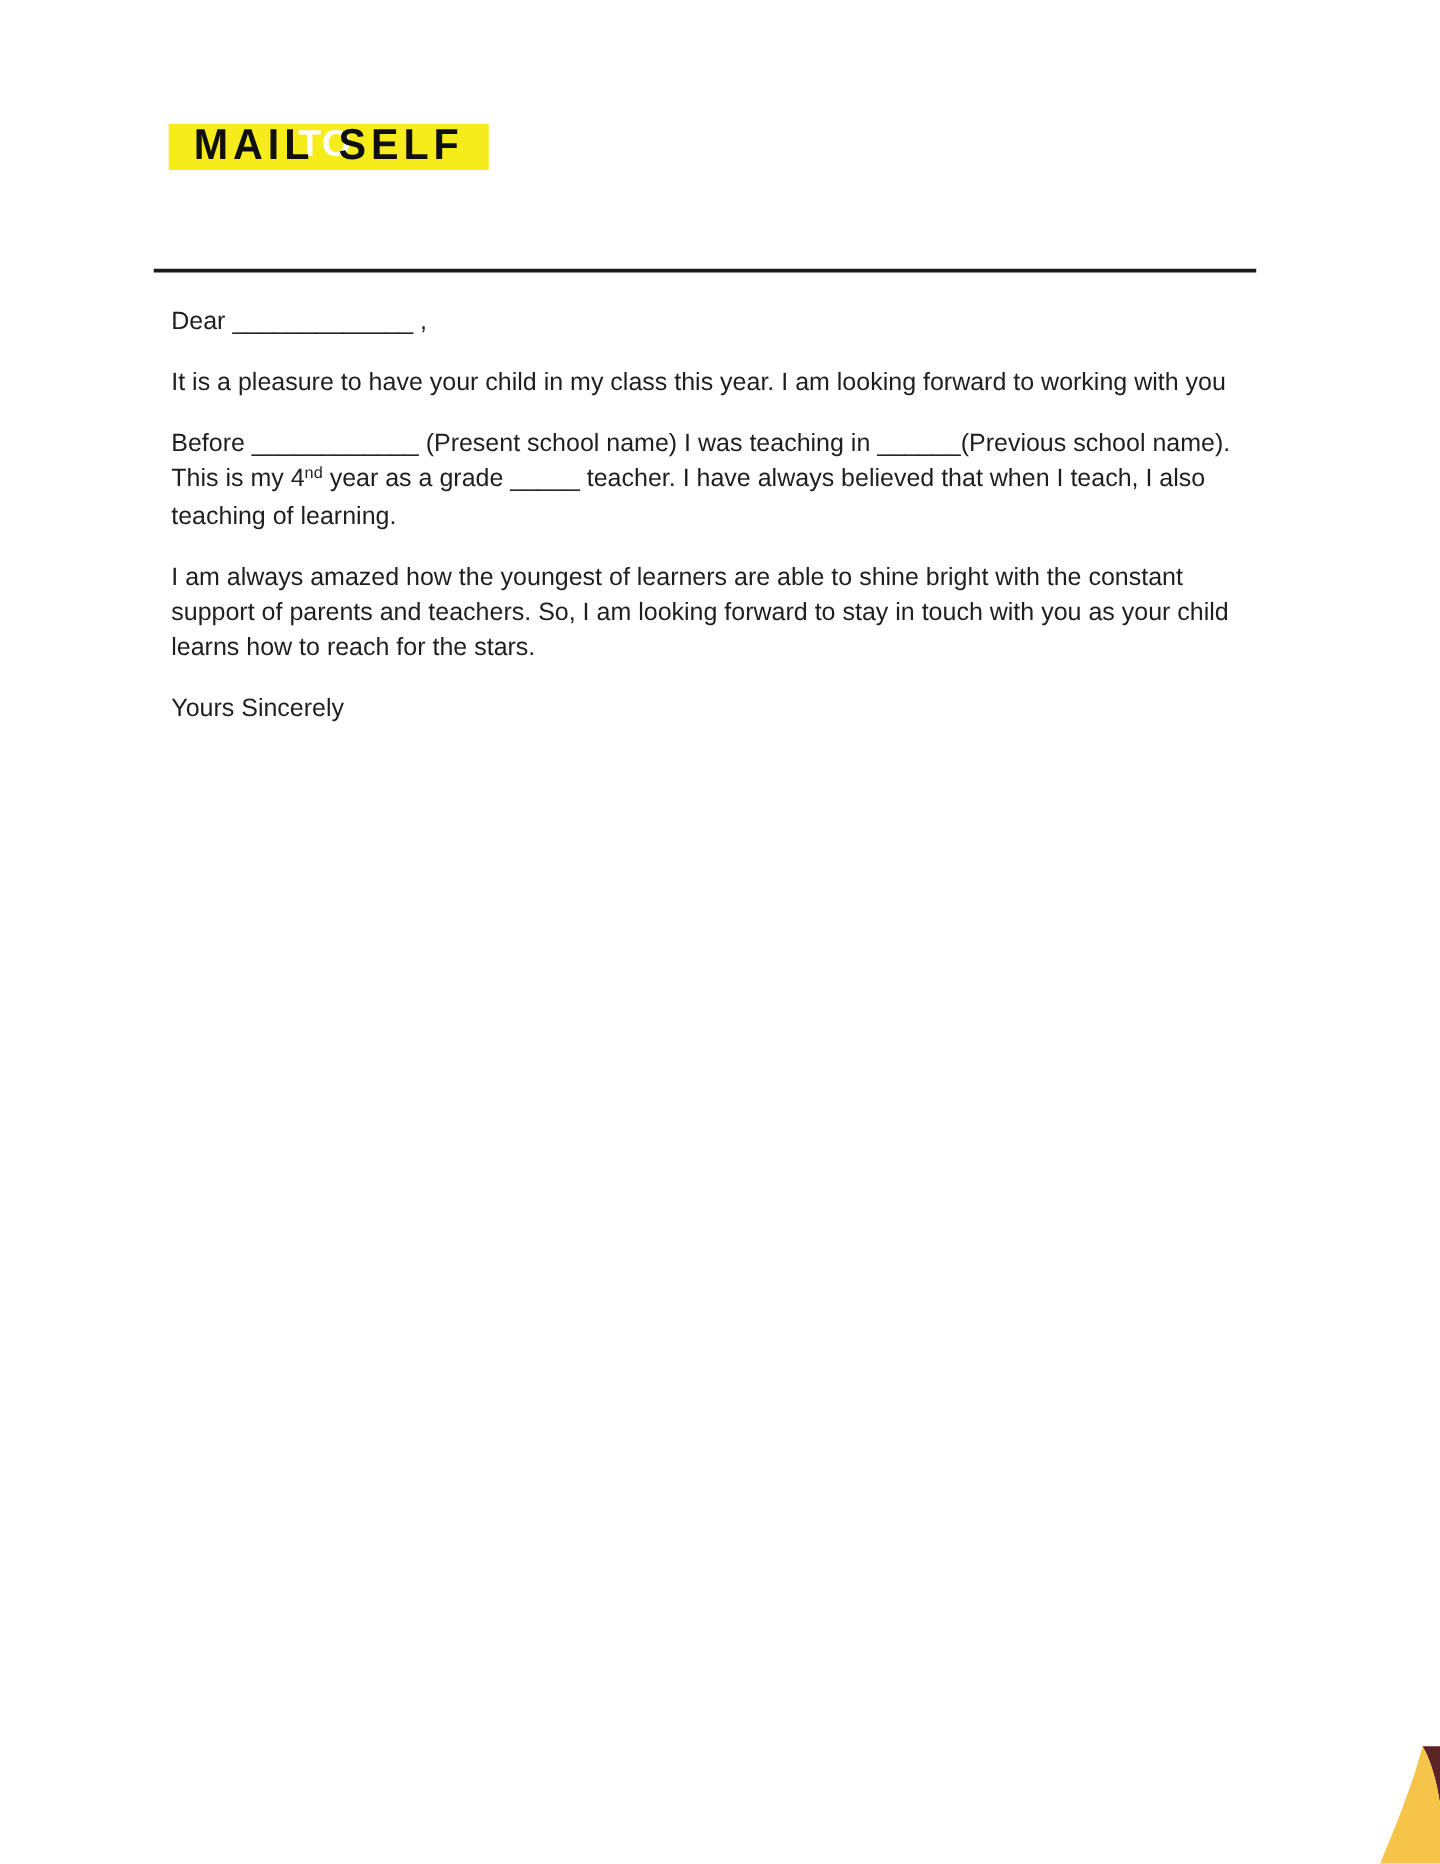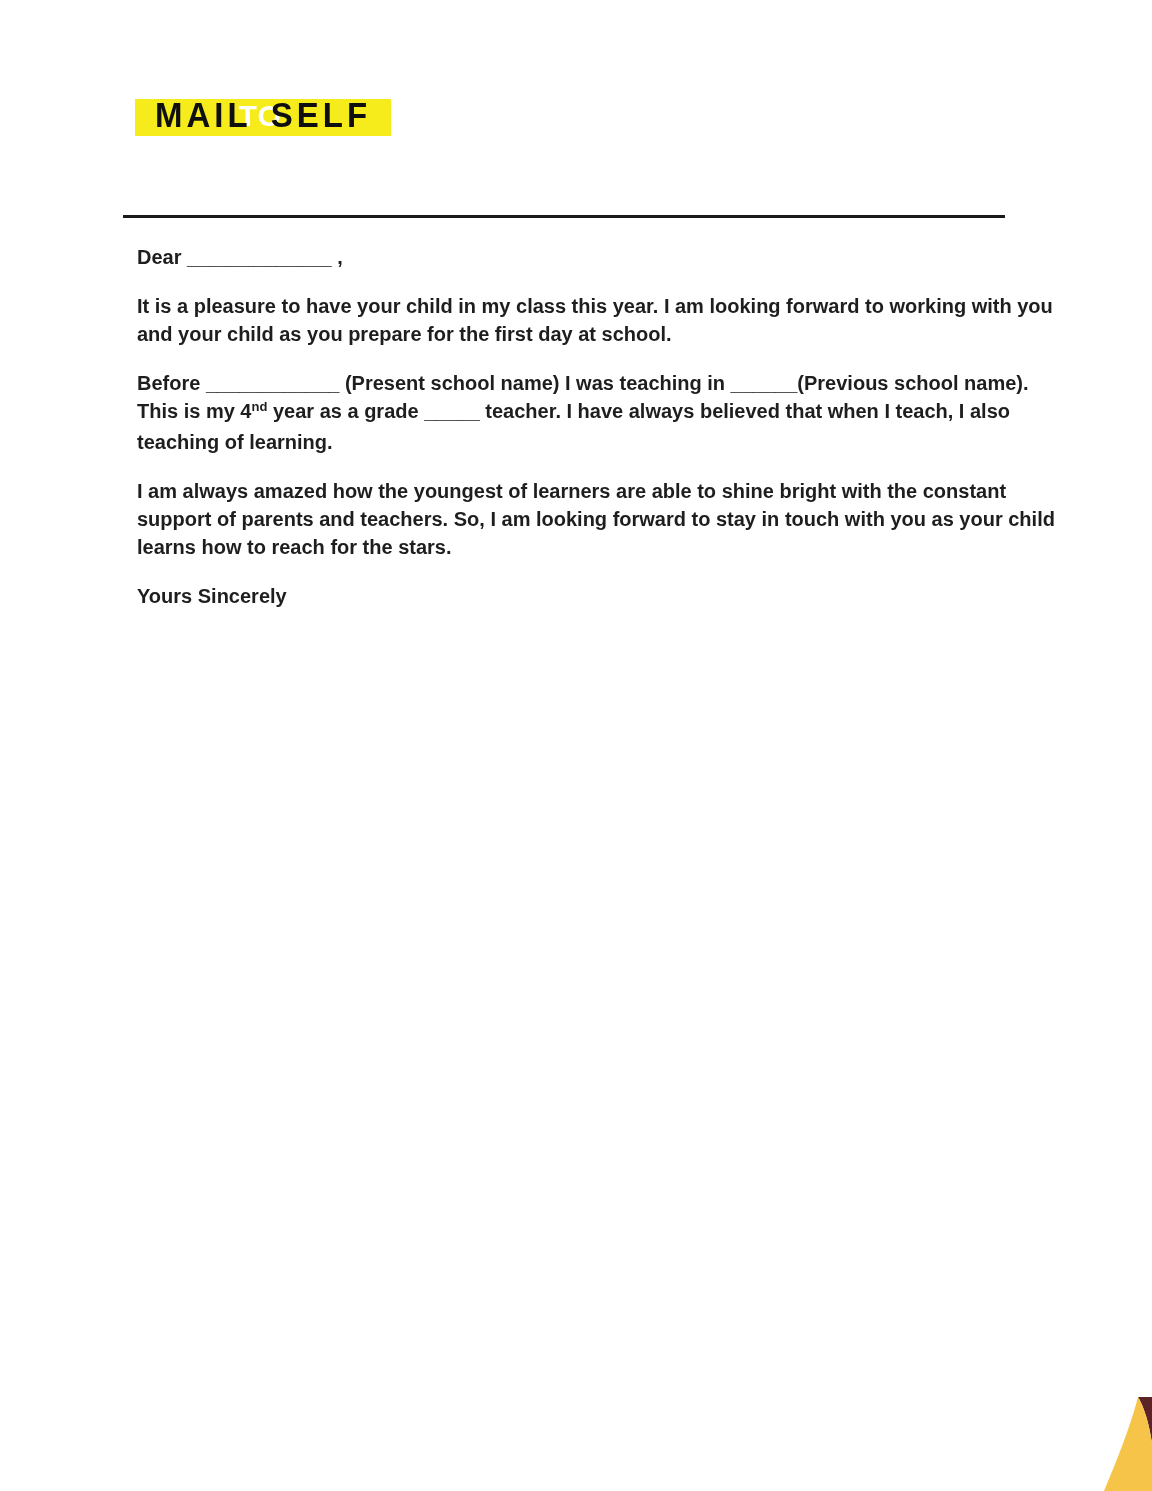--- a/index.html
+++ b/index.html
@@ -61,21 +61,20 @@
     position: absolute;
     left: 137px;
     top: 243px;
     width: 885px;
     font-size: 20px;
     line-height: 28px;
     color: #1e1e1e;
   }
   .letter .block {
     margin: 0 0 21px 0;
-    font-weight: bold;
   }
   .letter .line {
     white-space: pre;
   }
   .sup {
     font-size: 13px;
     position: relative;
     top: -7px;
     margin-top: 36px;
   }
@@ -100,21 +99,20 @@
 <div class="rule"></div>
 
 <div class="letter">
 
   <div class="block">
     <div class="line">Dear _____________ ,</div>
   </div>
 
   <div class="block">
     <div class="line">It is a pleasure to have your child in my class this year. I am looking forward to working with you</div>
-    <div class="line">and your child as you prepare for the first day at school.</div>
   </div>
 
   <div class="block">
     <div class="line">Before ____________ (Present school name) I was teaching in ______(Previous school name).</div>
     <div class="line"><span>This is my 4</span><span class="sup">nd</span><span> year as a grade _____ teacher. I have always believed that when I teach, I also</span></div>
     <div class="line">teaching of learning.</div>
   </div>
 
   <div class="block">
     <div class="line">I am always amazed how the youngest of learners are able to shine bright with the constant</div>

